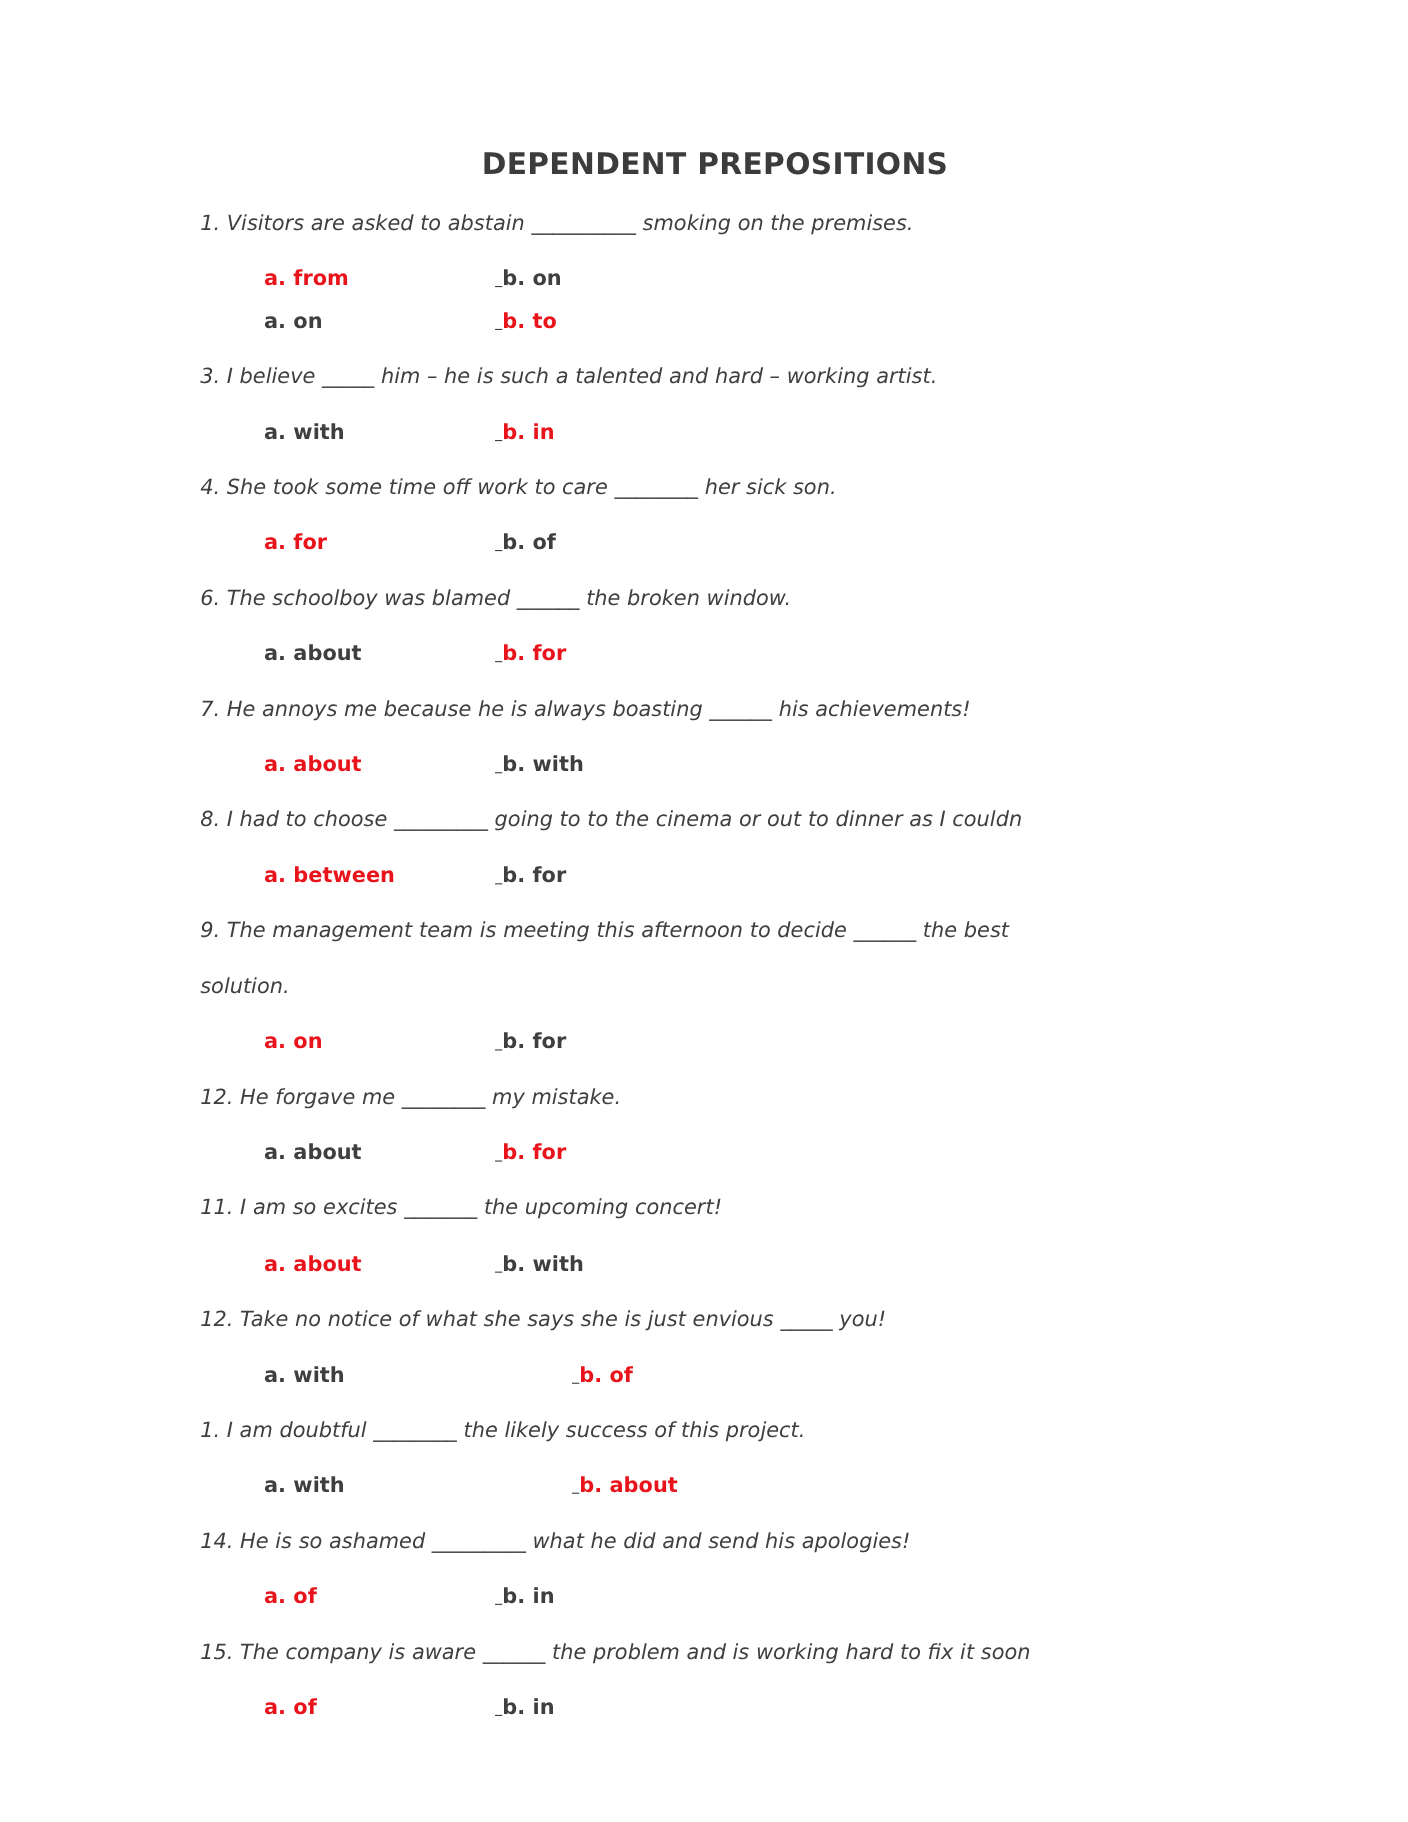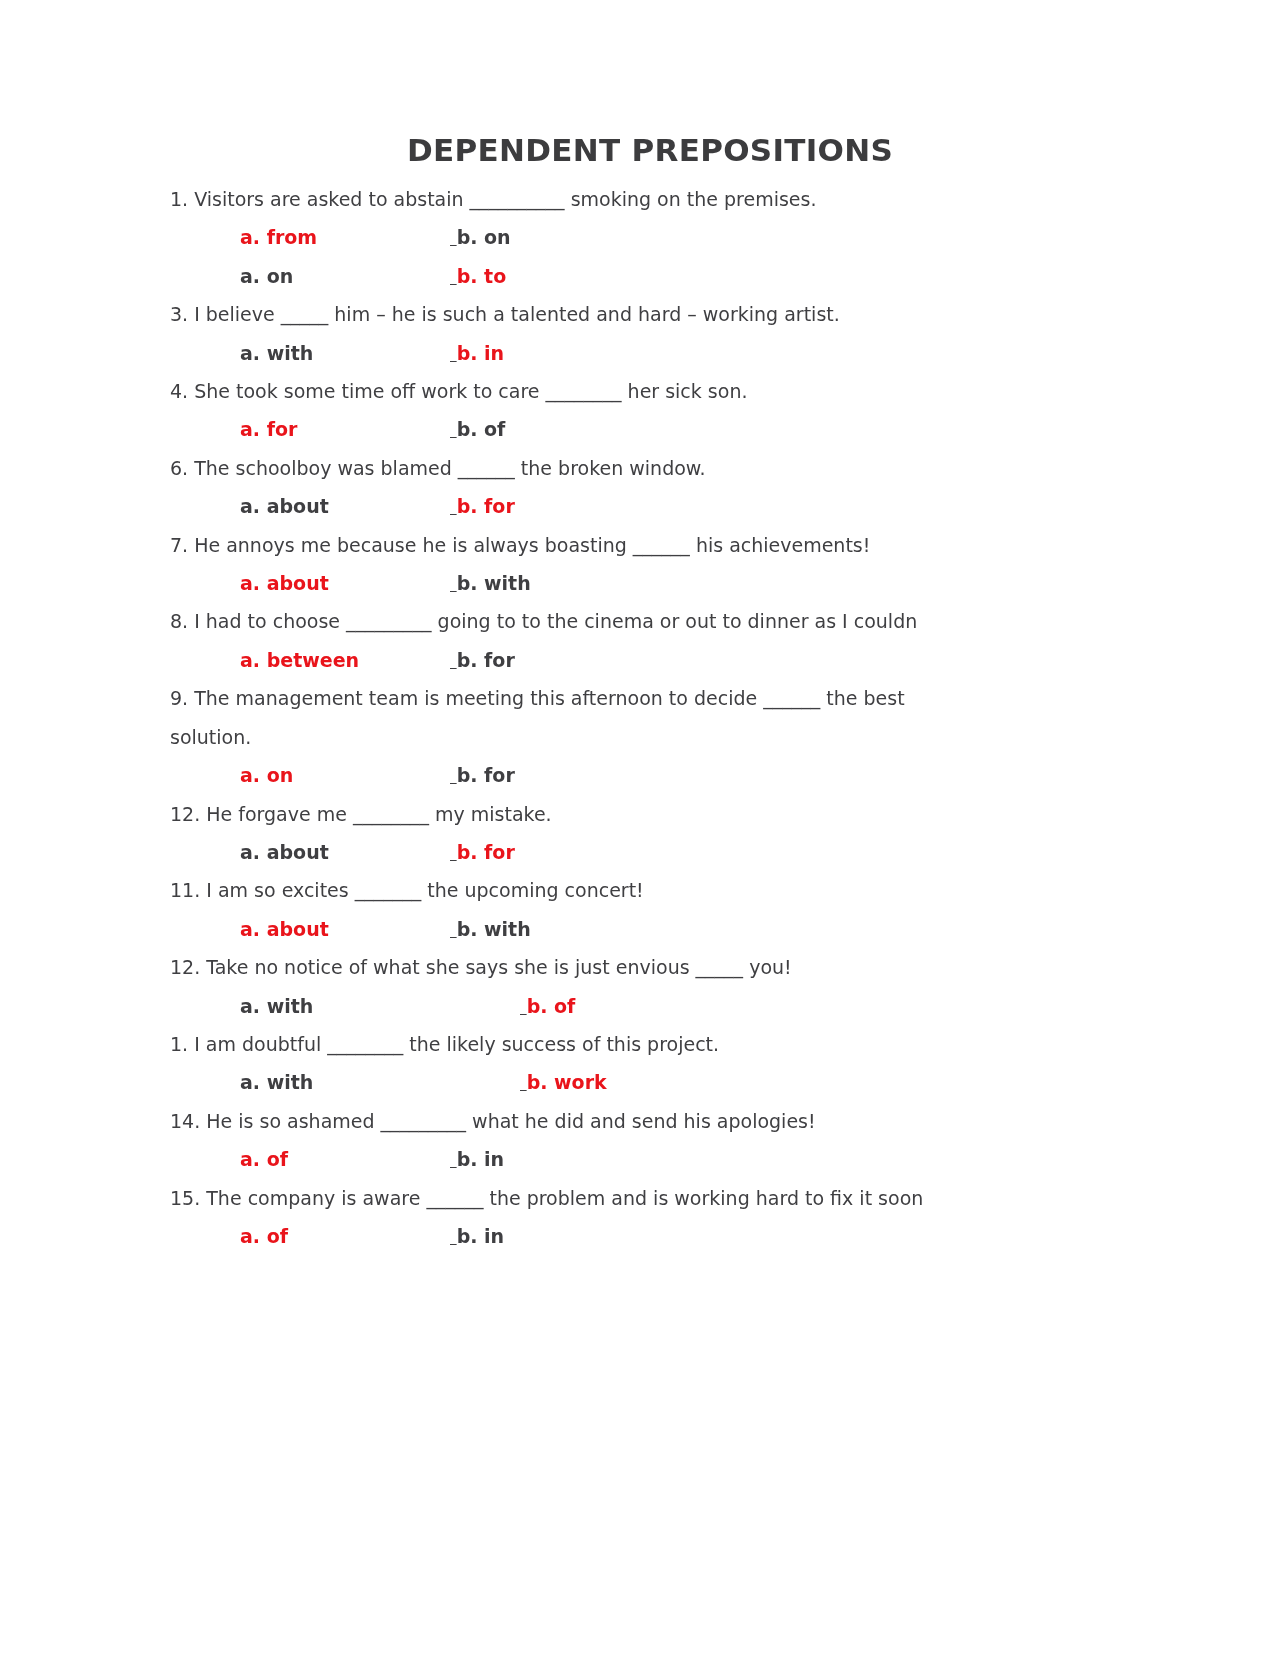--- a/index.html
+++ b/index.html
@@ -12,32 +12,33 @@
     height:1656px;
     box-sizing:border-box;
     padding:128px 150px 0 170px;
     font-family:"DejaVu Sans", sans-serif;
     color:var(--ink);
     font-size:19px;
     background:#ffffff;
     overflow:hidden;
   }
   .title{
-    font-size:31px;
+    font-size:27px;
     font-weight:700;
     text-align:center;
     color:#3c3c3e;
     letter-spacing:0.3px;
     margin:0 0 8px 0;
     line-height:44px;
   }
   .line{
-    margin:0;
+    margin:12px;
     line-height:38.4px;
     white-space:nowrap;
+    font-style:italic;
   }
   .answers{
     margin:0;
     line-height:38.4px;
     padding-left:70px;
     font-weight:700;
     white-space:nowrap;
     text-decoration:underline;
   }
   .opt{display:inline-block;}
@@ -138,21 +139,21 @@
     <p class="answers wide">
       <span class="opt opt-a">a. with</span>
       <span class="opt opt-b correct">b. of</span>
     </p>
   </div>
 
   <div class="question">
     <p class="line">1. I am doubtful ________ the likely success of this project.</p>
     <p class="answers wide">
       <span class="opt opt-a">a. with</span>
-      <span class="opt opt-b correct">b. work</span>
+      <span class="opt opt-b correct">b. about</span>
     </p>
   </div>
 
   <div class="question">
     <p class="line">14. He is so ashamed _________ what he did and send his apologies!</p>
     <p class="answers">
       <span class="opt opt-a correct">a. of</span>
       <span class="opt opt-b">b. in</span>
     </p>
   </div>

